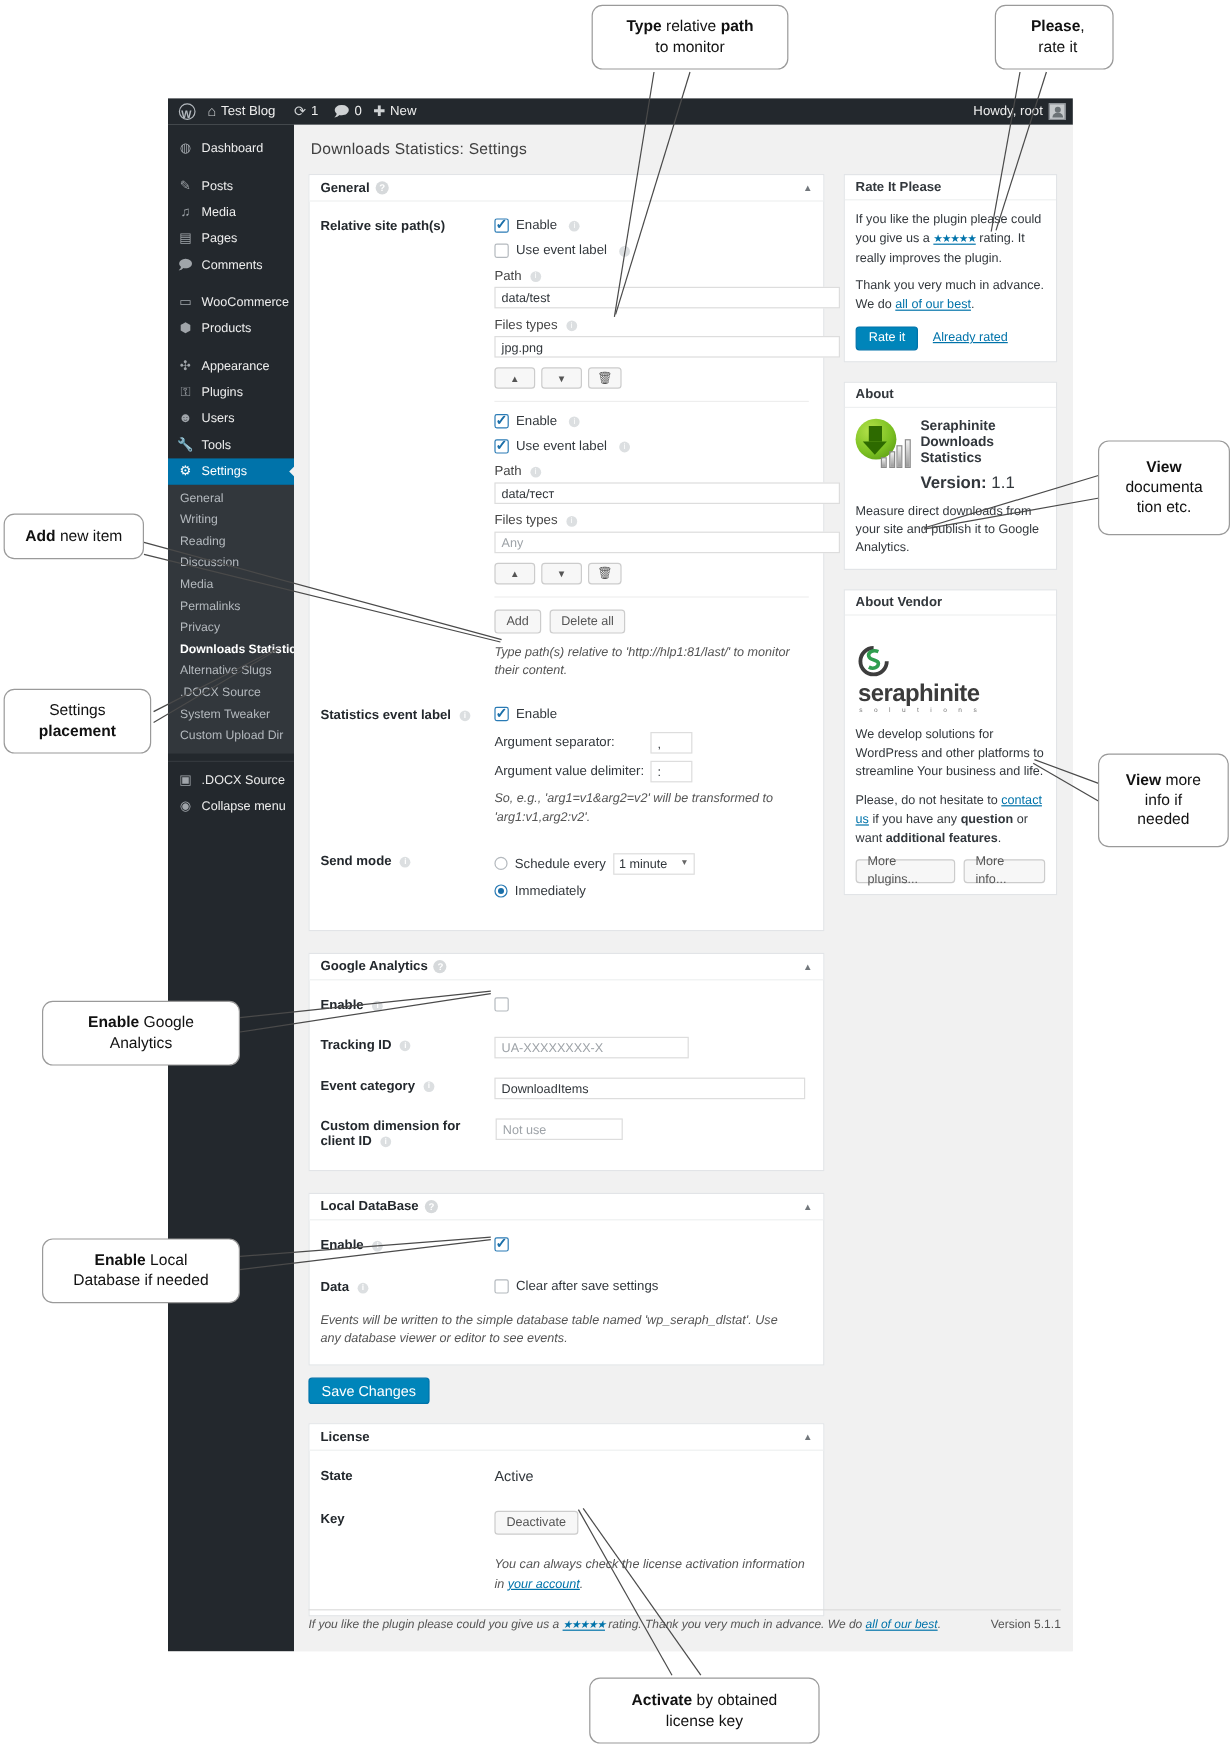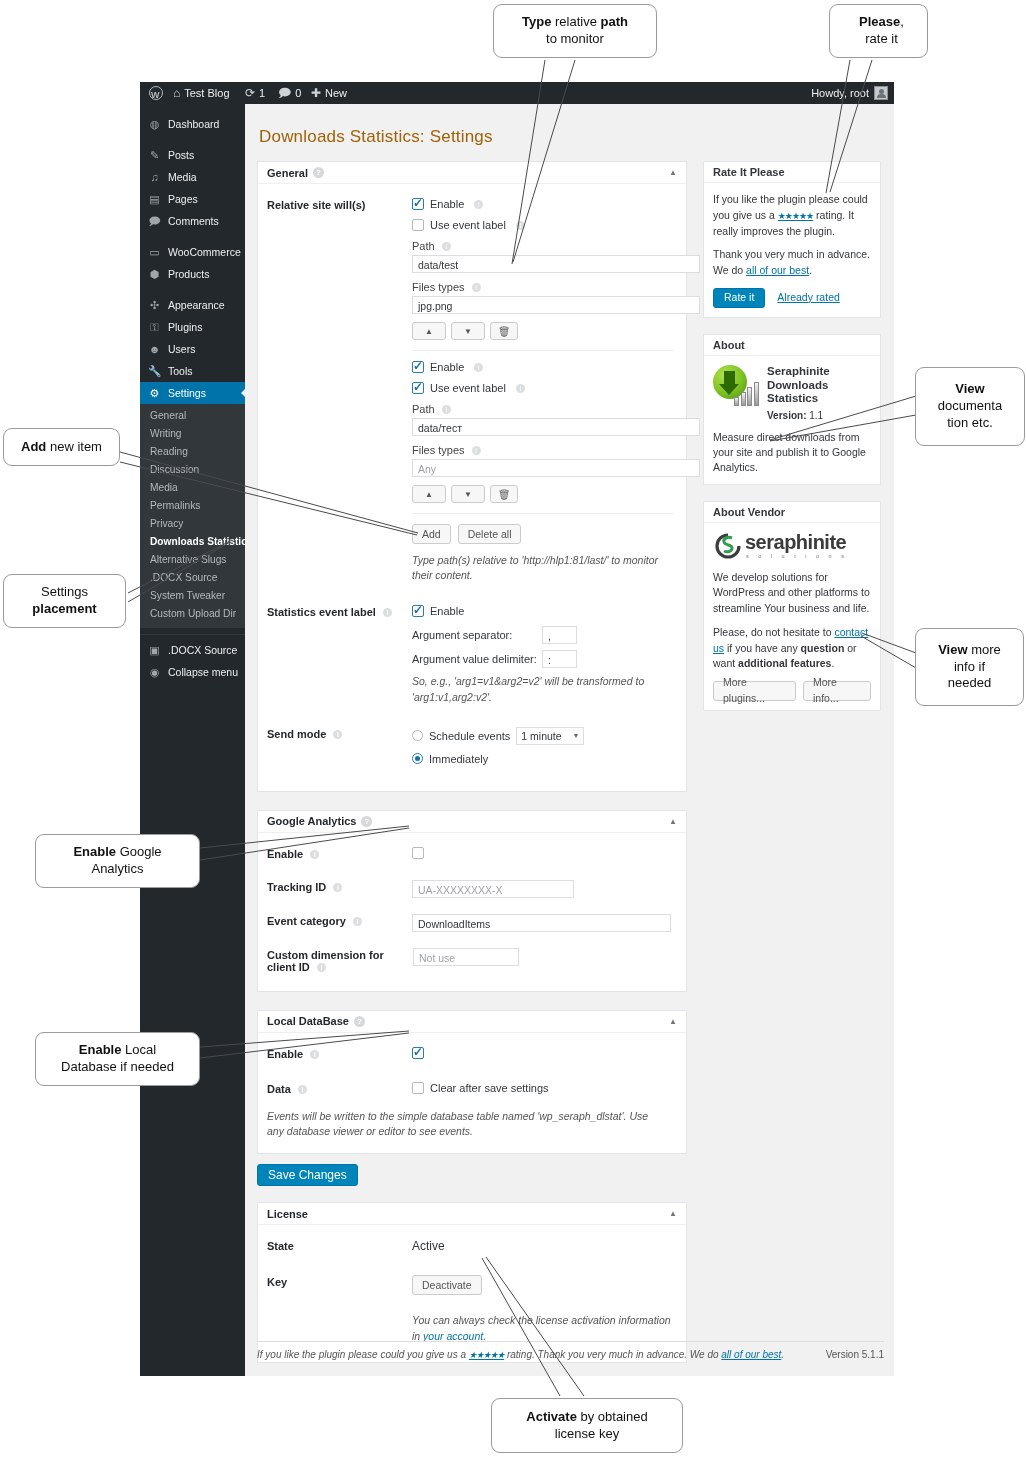--- a/index.html
+++ b/index.html
@@ -34,21 +34,21 @@
   .menu-row.active { background:#0073aa; color:#fff; position:relative; }
   .menu-row.active .mi { color:#fff; }
   .menu-row.active::after { content:""; position:absolute; right:-1px; top:6px; border:5px solid transparent; border-right-color:#f1f1f1; }
   .submenu { background:#32373c; padding:3px 0 5px 0; }
   .sub-row { height:18px; line-height:18px; padding-left:10px; color:#b4b9be; font-size:10.2px; white-space:nowrap;}
   .sub-row.cur { color:#ffffff; font-weight:bold; }
   .sidebar-bottom { margin-top:6px; border-top:1px solid #33383d; padding-top:4px;}
 
   
   .wp-content { position:absolute; left:105px; top:22px; right:0; bottom:0; background:#f1f1f1; padding:12px 10px 0 12px; }
-  .page-title { font-size:17px; font-weight:400; color:#a16207; margin:11px 0 14px 2px; letter-spacing:.2px; }
+  .page-title { font-size:13px; font-weight:400; color:#404040; margin:0 0 14px 2px; letter-spacing:.2px; }
 
   .cols { display:flex; gap:16px; align-items:flex-start; }
   .col-main { width:430px; }
   .col-side { width:178px; }
 
   .panel { background:#fff; border:1px solid #e2e4e7; margin-bottom:18px; }
   .panel-head { height:22px; display:flex; align-items:center; padding:0 9px; border-bottom:1px solid #eef0f1; background:#fff; font-size:11px; font-weight:bold; color:#23282d;}
   .panel-head .t { font-weight:bold; }
   .help { display:inline-block; width:11px; height:11px; border-radius:50%; background:#d6d9db; color:#fff; font-size:8px; line-height:11px; text-align:center; margin-left:5px; font-weight:bold;}
   .caret { margin-left:auto; color:#72777c; font-size:8px; }
@@ -90,24 +90,24 @@
   
   .sbox { background:#fff; border:1px solid #e2e4e7; margin-bottom:16px;}
   .sbox-h { height:21px; line-height:21px; padding:0 9px; font-size:11px; font-weight:bold; border-bottom:1px solid #eef0f1;}
   .sbox-b { padding:9px; font-size:10.5px; line-height:1.5; color:#32373c;}
   a.lnk { color:#0073aa; }
   .stars { color:#0073aa; letter-spacing:-1px; font-size:9px; text-decoration:underline;}
   .rate-row { display:flex; align-items:center; gap:12px; margin-top:9px; }
   .about-top { display:flex; gap:8px; }
   .about-txt { font-size:10.5px; line-height:1.35;}
   .about-title { font-weight:bold; font-size:11.5px; line-height:1.2;}
-  .ver { margin-top:3px; font-size:10px;}
+  .ver { margin-top:3px; font-size:14px;}
   .about-desc { margin-top:7px; font-size:10.5px; line-height:1.45;}
   .links a { display:block; margin-top:1px; }
-  .vendor-logo { display:flex; align-items:center; gap:4px; margin:0 0 9px 2px;}
+  .vendor-logo { display:flex; gap:4px; margin:16px 0 9px 2px;flex-direction:column;}
   .vendor-word { font-size:20px; font-weight:bold; color:#3b3b3b; letter-spacing:-0.5px; line-height:1;}
   .vendor-sub { font-size:5.5px; letter-spacing:4px; color:#7a7a7a; margin-left:1px;}
   .vend-btns { display:flex; gap:7px; margin-top:9px;}
 
   
   .dl-icon { width:46px; height:42px; position:relative; flex:none;}
   .dl-circle { position:absolute; left:0; top:0; width:34px; height:34px; border-radius:50%;
      background:radial-gradient(circle at 35% 30%, #b3e14a 0%, #7cc122 55%, #4e8d12 100%); }
   .dl-arrow { position:absolute; left:11px; top:6px; width:11px; height:13px; background:#2d6a00; }
   .dl-arrow::after { content:""; position:absolute; left:-5px; top:13px; border-left:10.5px solid transparent; border-right:10.5px solid transparent; border-top:11px solid #2d6a00;}
@@ -245,21 +245,21 @@
 
         <div class="panel">
           <div class="panel-head">
             <span class="t">General</span>
             <span class="help">?</span>
             <span class="caret">▲</span>
           </div>
           <div class="panel-body">
 
             <div class="field">
-              <div class="f-label">Relative site will(s)</div>
+              <div class="f-label">Relative site path(s)</div>
               <div class="f-ctl">
 
                 <div>
                   <div class="cbrow">
                     <span class="cb on"></span>
                     <span>Enable</span>
                     <span class="hint-i">i</span>
                   </div>
                   <div class="cbrow">
                     <span class="cb"></span>
@@ -346,21 +346,21 @@
             </div>
 
             <div class="field" style="margin-top:22px;">
               <div class="f-label">
                 <span>Send mode</span>
                 <span class="hint-i">i</span>
               </div>
               <div class="f-ctl">
                 <div class="radrow">
                   <span class="radio"></span>
-                  <span>Schedule events</span>
+                  <span>Schedule every</span>
                   <span class="sel">
                     <span>1 minute</span>
                     <span class="cv">▼</span>
                   </span>
                 </div>
                 <div class="radrow">
                   <span class="radio on"></span>
                   <span>Immediately</span>
                 </div>
               </div>

